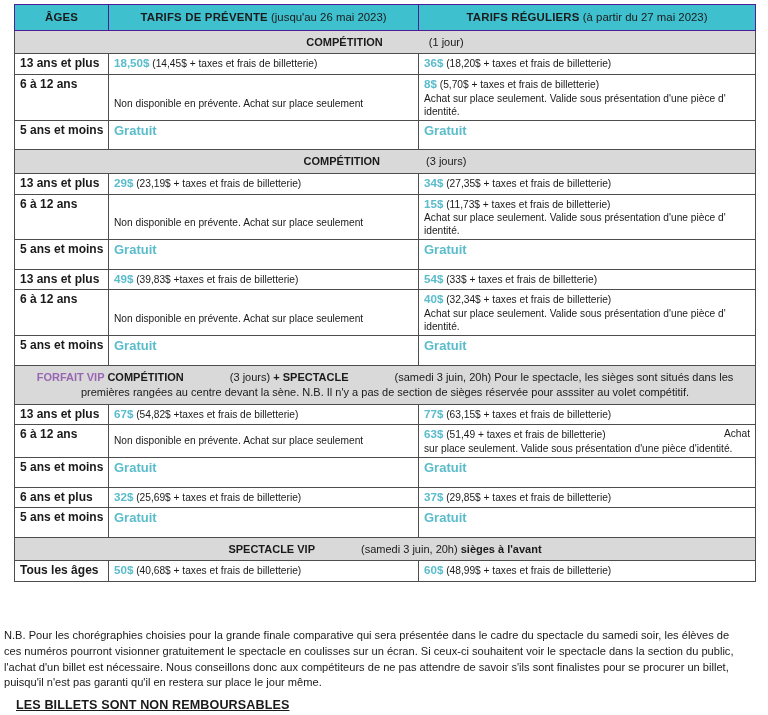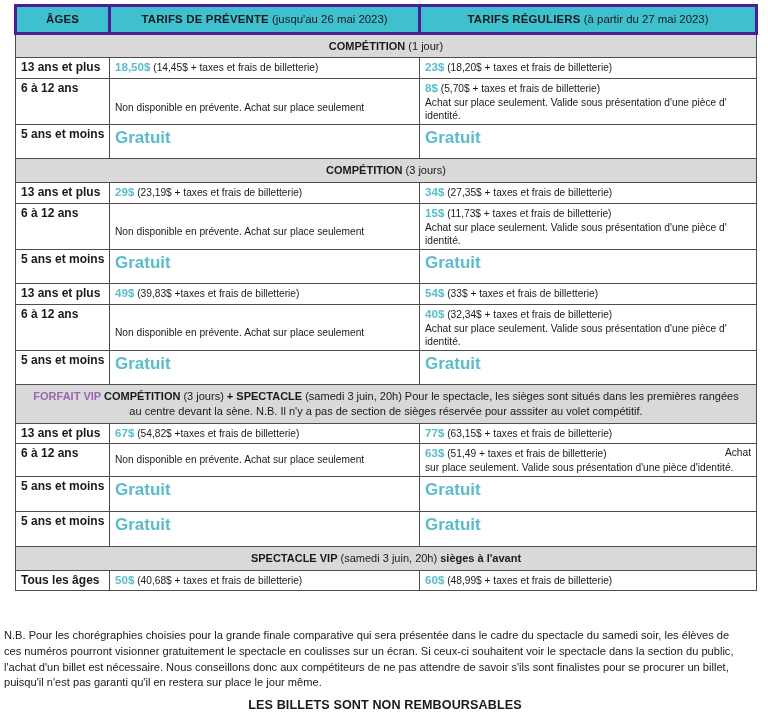--- a/index.html
+++ b/index.html
@@ -38,36 +38,36 @@
   col.c-pre   { width: 310px; }
   col.c-reg   { width: 337px; }
 
   
   tr.head td {
     background: #3fc0cf;
     text-align: center;
     vertical-align: middle;
     font-size: 11.4px;
     padding: 5px 4px;
-    border: 3px solid #4c1d95;
+    border: 1px solid #4c1d95;
   }
   .head-strong { font-weight: bold; letter-spacing: .2px; }
   .head-note { font-weight: normal; }
 
   
   tr.band td {
     background: #d9d9d9;
     text-align: center;
     vertical-align: middle;
     font-size: 11px;
     padding: 4px 8px;
     line-height: 1.35;
   }
   .band-strong { font-weight: bold; }
-  .band-normal { font-weight: normal; }
+  .band-normal { font-weight: normal; padding-left: 43px; }
   .band-forfait { color: #9966b3; font-weight: bold; }
   tr.band.vip td { text-align: center; padding: 4px 14px; }
 
   
   td.age {
     font-weight: bold;
     font-size: 12px;
     vertical-align: bottom;
     padding-bottom: 3px;
     white-space: nowrap;
@@ -76,43 +76,44 @@
   td.cell.mid { vertical-align: bottom; padding-bottom: 10px; }
   .price {
     color: #5bbccb;
     font-weight: bold;
     font-size: 11.6px;
   }
   .fine { font-size: 10.2px; }
   .free {
     color: #5bbccb;
     font-weight: bold;
-    font-size: 17px;
+    font-size: 13px;
   }
   .note-line { display: block; }
   .achat-right { float: right; }
   .clearfix::after { content: ""; display: block; clear: both; }
 
   
   .footer {
     position: absolute;
     left: 4px; top: 628px;
     width: 738px;
     font-size: 11.1px;
     line-height: 1.42;
     text-align: left;
   }
   .footer-final {
     position: absolute;
     left: 16px; top: 698px;
     width: 738px;
-    text-align: center;
+    text-align: left;
     font-weight: bold;
     font-size: 12.6px;
     letter-spacing: .1px;
+    text-decoration: underline;
   }
 </style>
 </head>
 <body>
 
 <div id="page">
 
   <div class="sheet">
     <table class="pricing">
       <colgroup>
@@ -128,21 +129,21 @@
           </tr>
           <tr class="band">
             <td colspan="3"><span class="band-strong">COMPÉTITION</span><span class="band-normal"> (1 jour)</span></td>
           </tr>
           <tr>
             <td class="age">13 ans et plus</td>
             <td class="cell">
               <span class="note-line"><span class="price">18,50$</span><span class="fine"> (14,45$ + taxes et frais de billetterie)</span></span>
             </td>
             <td class="cell">
-              <span class="note-line"><span class="price">23$</span><span class="fine"> (18,20$ + taxes et frais de billetterie)</span></span>
+              <span class="note-line"><span class="price">36$</span><span class="fine"> (18,20$ + taxes et frais de billetterie)</span></span>
             </td>
           </tr>
           <tr>
             <td class="age">6 à 12 ans</td>
             <td class="cell mid"><span class="fine">Non disponible en prévente.  Achat sur place seulement</span></td>
             <td class="cell">
               <span class="note-line"><span class="price">8$</span><span class="fine"> (5,70$ + taxes et frais de billetterie)</span></span>
               <span class="note-line fine">Achat sur place seulement. Valide sous présentation d'une pièce d'</span>
               <span class="note-line fine">identité.</span>
             </td>
@@ -220,20 +221,29 @@
               <span class="note-line clearfix"><span class="price">63$</span><span class="fine"> (51,49 + taxes et frais de billetterie)</span><span class="fine achat-right">Achat</span></span>
               <span class="note-line fine">sur place seulement. Valide sous présentation d'une pièce d'identité.</span>
             </td>
           </tr>
           <tr>
             <td class="age">5 ans et moins</td>
             <td class="cell mid"><span class="free">Gratuit</span></td>
             <td class="cell mid"><span class="free">Gratuit</span></td>
           </tr>
           <tr>
+            <td class="age">6 ans et plus</td>
+            <td class="cell">
+              <span class="note-line"><span class="price">32$</span><span class="fine"> (25,69$ + taxes et frais de billetterie)</span></span>
+            </td>
+            <td class="cell">
+              <span class="note-line"><span class="price">37$</span><span class="fine"> (29,85$ + taxes et frais de billetterie)</span></span>
+            </td>
+          </tr>
+          <tr>
             <td class="age">5 ans et moins</td>
             <td class="cell mid"><span class="free">Gratuit</span></td>
             <td class="cell mid"><span class="free">Gratuit</span></td>
           </tr>
           <tr class="band">
             <td colspan="3"><span class="band-strong">SPECTACLE VIP</span><span class="band-normal"> (samedi 3 juin, 20h)</span><span class="band-strong"> sièges à l'avant</span></td>
           </tr>
           <tr>
             <td class="age">Tous les âges</td>
             <td class="cell">

